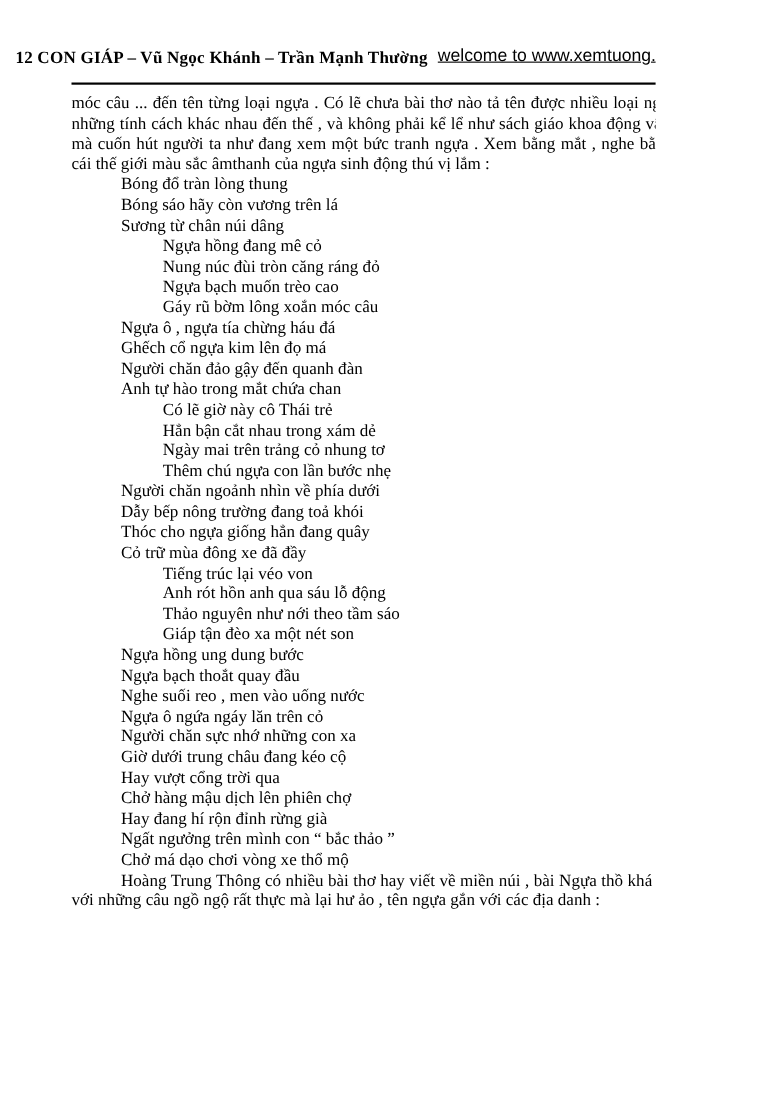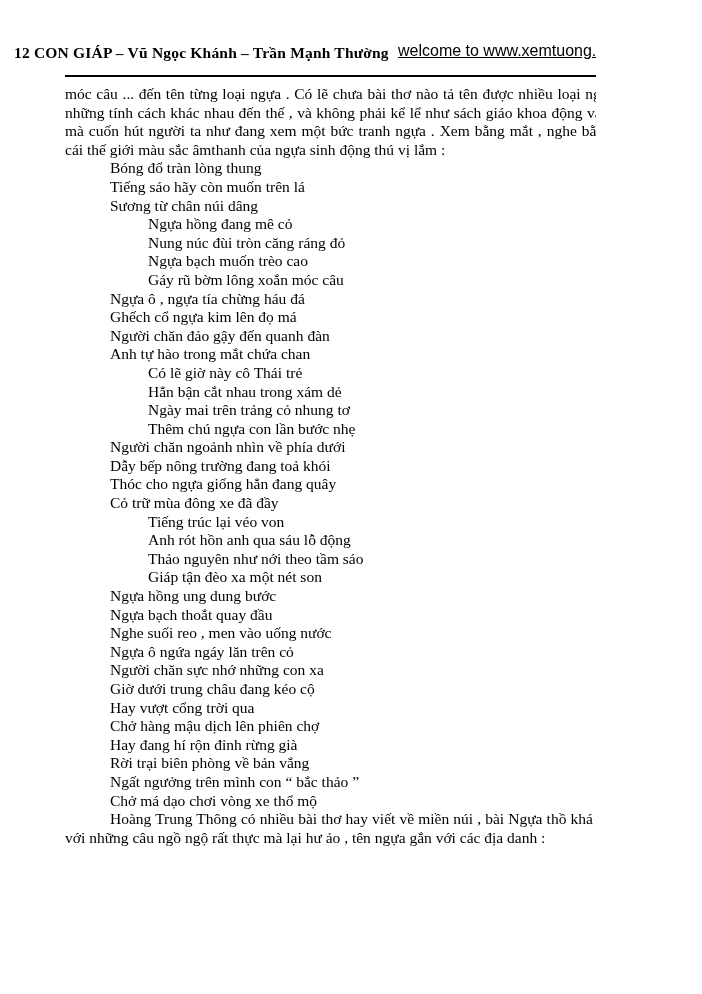--- a/index.html
+++ b/index.html
@@ -86,21 +86,21 @@
   <div class="page-number">146</div>
 
   <div class="header-rule"></div>
 
   <div class="content">
 
     <div class="para-intro">móc câu ... đến tên từng loại ngựa . Có lẽ chưa bài thơ nào tả tên được nhiều loại ngựa với những tính cách khác nhau đến thế , và không phải kể lể như sách giáo khoa động vật học , mà cuốn hút người ta như đang xem một bức tranh ngựa . Xem bằng mắt , nghe bằng tai , cái thế giới màu sắc âmthanh của ngựa sinh động thú vị lắm :</div>
 
     <div class="poem">
         <div class="poem-line indent-1">Bóng đổ tràn lòng thung</div>
-        <div class="poem-line indent-1">Tiếng sáo hãy còn muốn trên lá</div>
+        <div class="poem-line indent-1">Bóng sáo hãy còn vương trên lá</div>
         <div class="poem-line indent-1">Sương từ chân núi dâng</div>
         <div class="poem-line indent-2">Ngựa hồng đang mê cỏ</div>
         <div class="poem-line indent-2">Nung núc đùi tròn căng ráng đỏ</div>
         <div class="poem-line indent-2">Ngựa bạch muốn trèo cao</div>
         <div class="poem-line indent-2">Gáy rũ bờm lông xoắn móc câu</div>
         <div class="poem-line indent-1">Ngựa ô , ngựa tía chừng háu đá</div>
         <div class="poem-line indent-1">Ghếch cổ ngựa kim lên đọ má</div>
         <div class="poem-line indent-1">Người chăn đảo gậy đến quanh đàn</div>
         <div class="poem-line indent-1">Anh tự hào trong mắt chứa chan</div>
         <div class="poem-line indent-2">Có lẽ giờ này cô Thái trẻ</div>
@@ -117,21 +117,20 @@
         <div class="poem-line indent-2">Giáp tận đèo xa một nét son</div>
         <div class="poem-line indent-1">Ngựa hồng ung dung bước</div>
         <div class="poem-line indent-1">Ngựa bạch thoắt quay đầu</div>
         <div class="poem-line indent-1">Nghe suối reo , men vào uống nước</div>
         <div class="poem-line indent-1">Ngựa ô ngứa ngáy lăn trên cỏ</div>
         <div class="poem-line indent-1">Người chăn sực nhớ những con xa</div>
         <div class="poem-line indent-1">Giờ dưới trung châu đang kéo cộ</div>
         <div class="poem-line indent-1">Hay vượt cổng trời qua</div>
         <div class="poem-line indent-1">Chở hàng mậu dịch lên phiên chợ</div>
         <div class="poem-line indent-1">Hay đang hí rộn đỉnh rừng già</div>
-        <div class="poem-line indent-1">Rời trại biên phòng về bản vắng</div>
         <div class="poem-line indent-1">Ngất ngưởng trên mình con “ bắc thảo ”</div>
         <div class="poem-line indent-1">Chở má dạo chơi vòng xe thổ mộ</div>
       </div>
 
     <div class="para-closing">Hoàng Trung Thông có nhiều bài thơ hay viết về miền núi , bài Ngựa thồ khá thú vị , với những câu ngồ ngộ rất thực mà lại hư ảo , tên ngựa gắn với các địa danh :</div>
 
   </div>
 
 </div>
 

